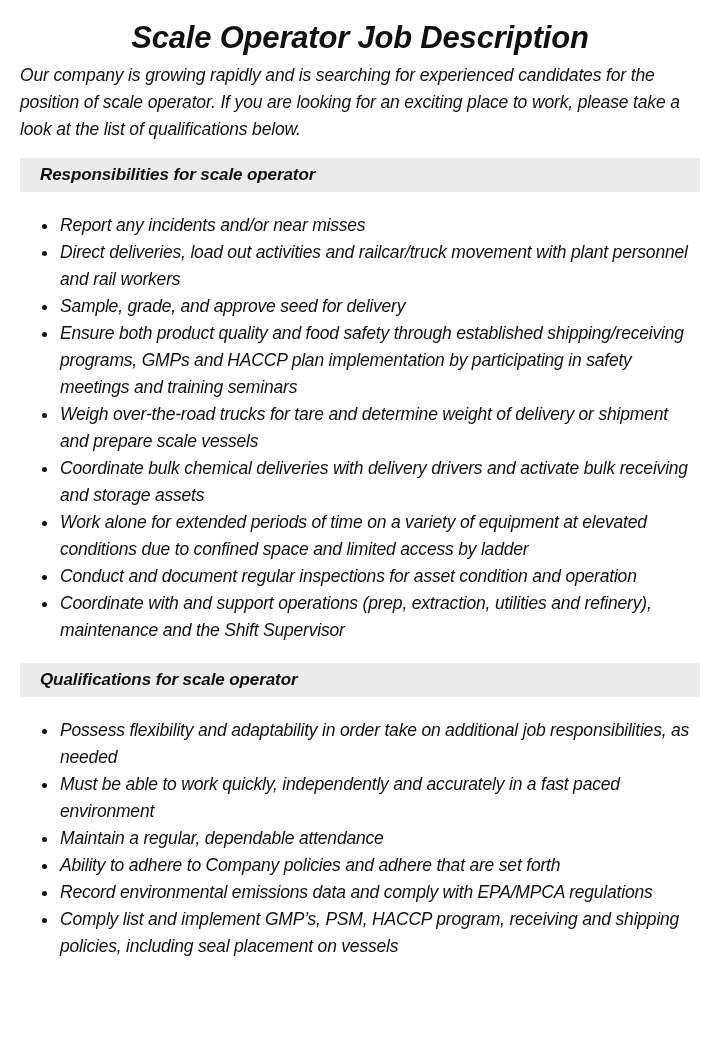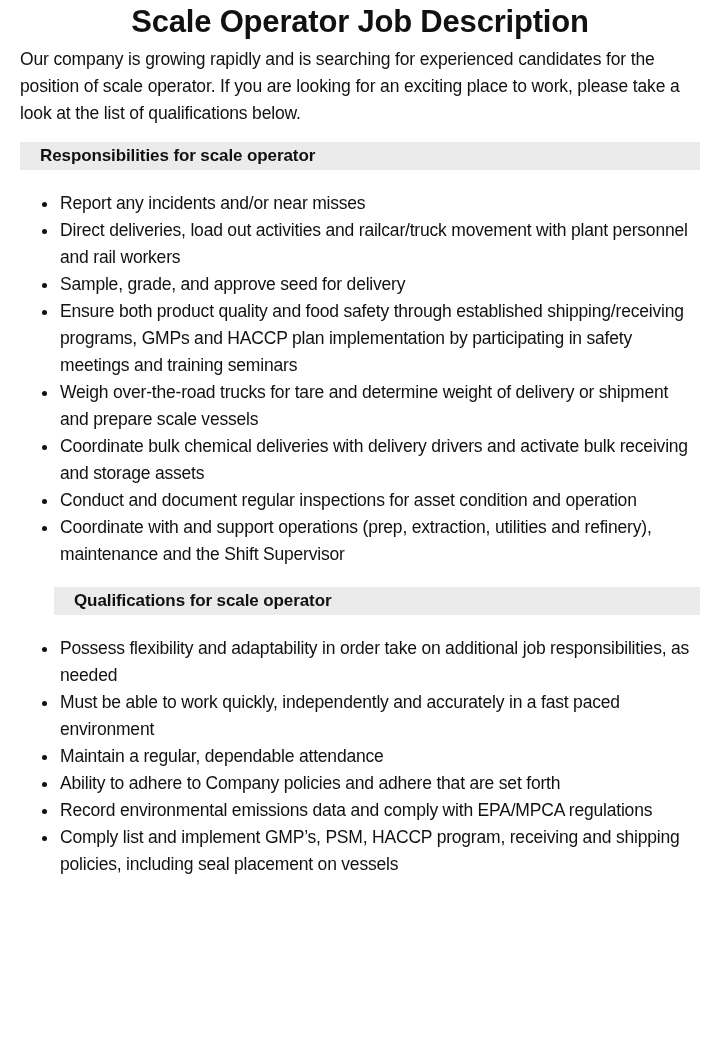--- a/index.html
+++ b/index.html
@@ -8,41 +8,42 @@
       background: #ffffff;
     }
     body {
       width: 720px;
       height: 1057px;
       overflow: hidden;
       font-family: "Liberation Sans", "DejaVu Sans", sans-serif;
       color: #111111;
     }
     .page {
-      padding: 0 20px;
+      padding: 16px 20px;
+      font-style: italic;
     }
     .title {
       margin: 0;
       padding-top: 4px;
       height: 42px;
       text-align: center;
       font-size: 31px;
       font-weight: bold;
       line-height: 36px;
       letter-spacing: -0.2px;
     }
     .intro {
       margin: 0 0 0 0;
       font-size: 17.5px;
       line-height: 27px;
       letter-spacing: -0.15px;
     }
     .section-header {
       background: #ebebeb;
-      height: 28px;
+      height: 34px;
       margin-top: 15px;
       padding: 0 20px;
       display: flex;
       align-items: center;
       font-size: 17px;
       font-weight: bold;
       letter-spacing: -0.1px;
       box-sizing: border-box;
     }
     .section-list {
@@ -60,39 +61,40 @@
     .section-list li::before {
       content: "";
       position: absolute;
       left: -18px;
       top: 12px;
       width: 5px;
       height: 5px;
       border-radius: 50%;
       background: #111111;
     }
-    .qual-header { margin-top: 19px; margin-left: 34px; }
+    .qual-header { margin-top: 19px; }
   </style>
 </head>
 <body>
 
 <div class="page">
   <h1 class="title">Scale Operator Job Description</h1>
   <p class="intro">Our company is growing rapidly and is searching for experienced candidates for the position of scale operator. If you are looking for an exciting place to work, please take a look at the list of qualifications below.</p>
 
   <div class="section-header">
     <span>Responsibilities for scale operator</span>
   </div>
   <ul class="section-list">
     <li>Report any incidents and/or near misses</li>
     <li>Direct deliveries, load out activities and railcar/truck movement with plant personnel and rail workers</li>
     <li>Sample, grade, and approve seed for delivery</li>
     <li>Ensure both product quality and food safety through established shipping/receiving programs, GMPs and HACCP plan implementation by participating in safety meetings and training seminars</li>
     <li>Weigh over-the-road trucks for tare and determine weight of delivery or shipment and prepare scale vessels</li>
     <li>Coordinate bulk chemical deliveries with delivery drivers and activate bulk receiving and storage assets</li>
+    <li>Work alone for extended periods of time on a variety of equipment at elevated conditions due to confined space and limited access by ladder</li>
     <li>Conduct and document regular inspections for asset condition and operation</li>
     <li>Coordinate with and support operations (prep, extraction, utilities and refinery), maintenance and the Shift Supervisor</li>
   </ul>
 
   <div class="section-header qual-header">
     <span>Qualifications for scale operator</span>
   </div>
   <ul class="section-list">
     <li>Possess flexibility and adaptability in order take on additional job responsibilities, as needed</li>
     <li>Must be able to work quickly, independently and accurately in a fast paced environment</li>

